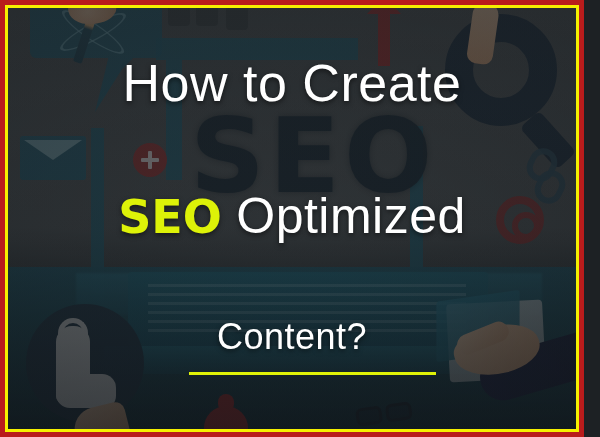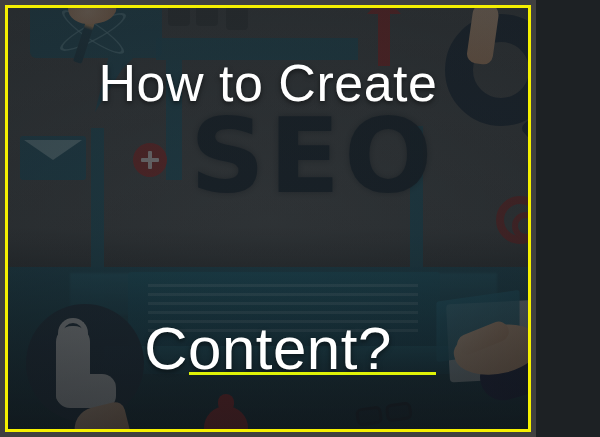--- a/index.html
+++ b/index.html
@@ -6,22 +6,22 @@
   html,body{ background:#1d2124; }
   body{
     width:600px; height:437px; overflow:hidden;
     font-family:"Liberation Sans", sans-serif;
     position:relative;
   }
 
   
   #poster{
     position:absolute; inset:0;
-    width:536px; height:437px;
-    background:#404040;
+    width:584px; height:437px;
+    background:#b91c1c;
     overflow:hidden;
   }
   #frame-outer{
     position:absolute; left:5px; top:5px; right:5px; bottom:5px;
     border:3px solid #f5f000;
     overflow:hidden;
     background:#3f4447;
   }
   #frame-inner{
     position:absolute; inset:0;
@@ -294,21 +294,21 @@
     font-weight:700; font-size:46px;
     color:#ddf208;
     text-shadow:0 2px 5px rgba(0,0,0,.5);
     letter-spacing:0;
   }
 
   .line3{
     position:absolute; left:0; right:0; top:311px;
     text-align:center;
     font-family:"Liberation Sans", sans-serif;
-    font-weight:400; font-size:60px; line-height:1;
+    font-weight:400; font-size:36px; line-height:1;
     color:#ffffff; letter-spacing:.5px;
     text-shadow:0 2px 5px rgba(0,0,0,.55);
   }
 
   .rule{
     position:absolute; left:181px; top:364px; width:247px; height:3px;
     background:#dff207;
   }
 
   .url{
@@ -388,20 +388,23 @@
         <div class="hand-br"></div>
         <div class="hand-br-f"></div>
 
         <div class="veil"></div>
         <div class="veil2"></div>
       </div>
 
       <div class="txt">
         <div class="line1">How to Create</div>
 
+        <div class="line2">
+          <span class="kw">SEO</span><span> Optimized</span>
+        </div>
 
         <div class="line3">Content?</div>
 
         <div class="rule"></div>
 
       </div>
 
     </div>
   </div>
 </div>

